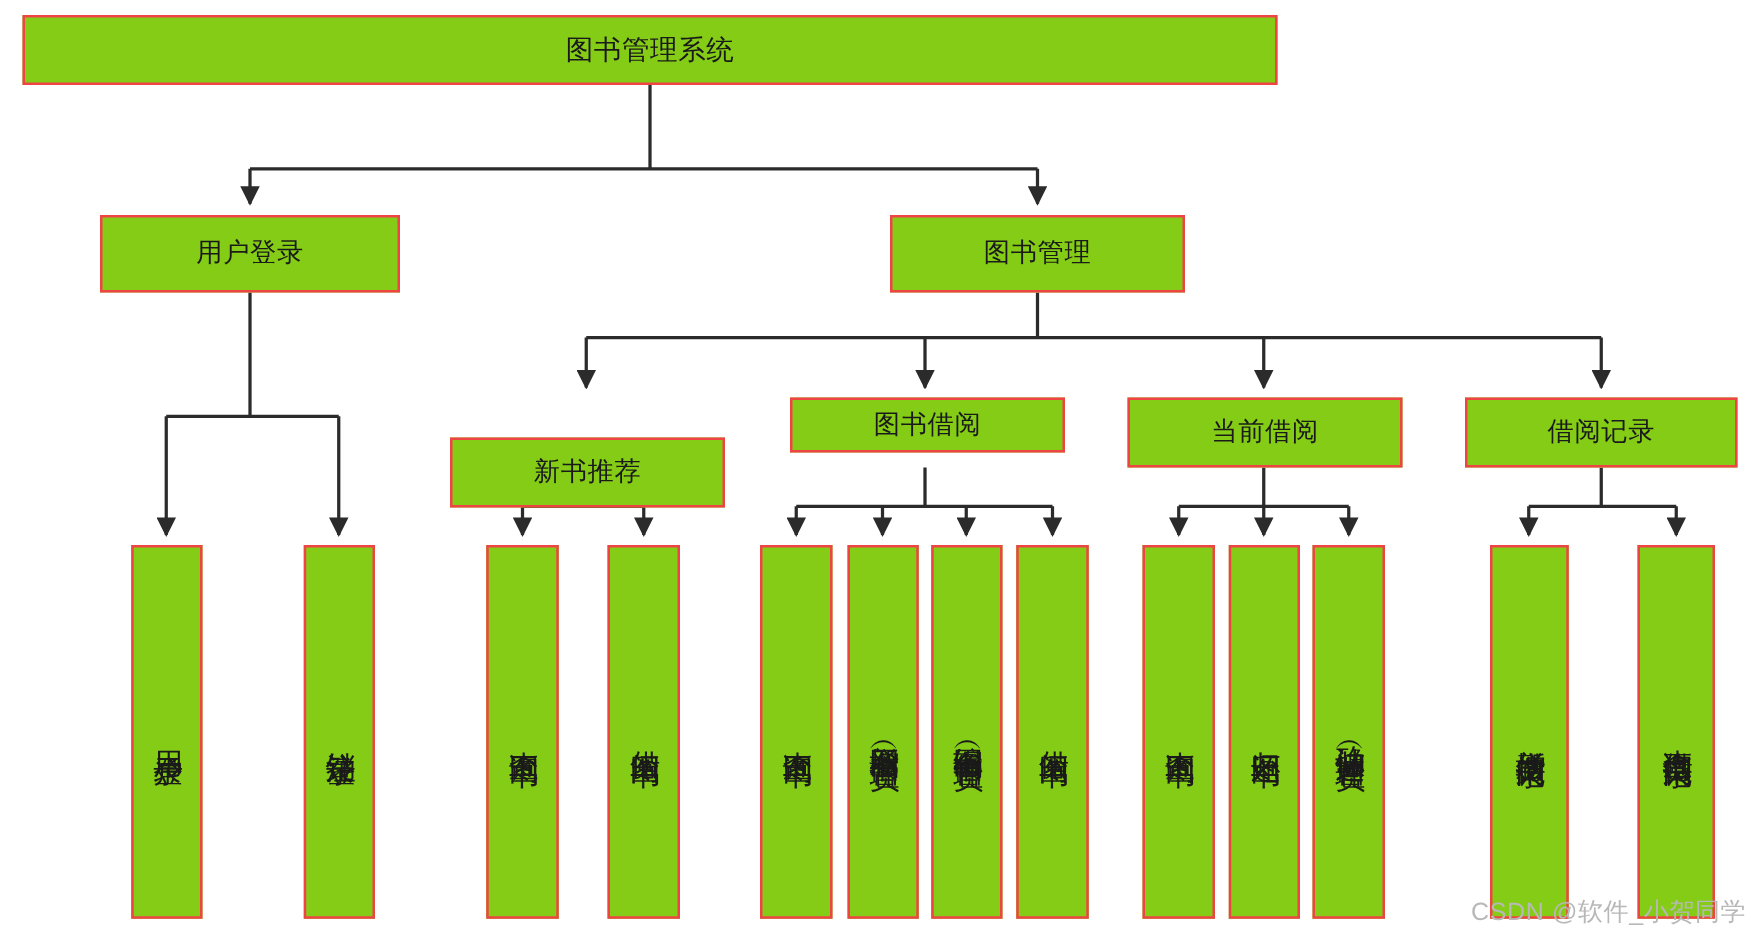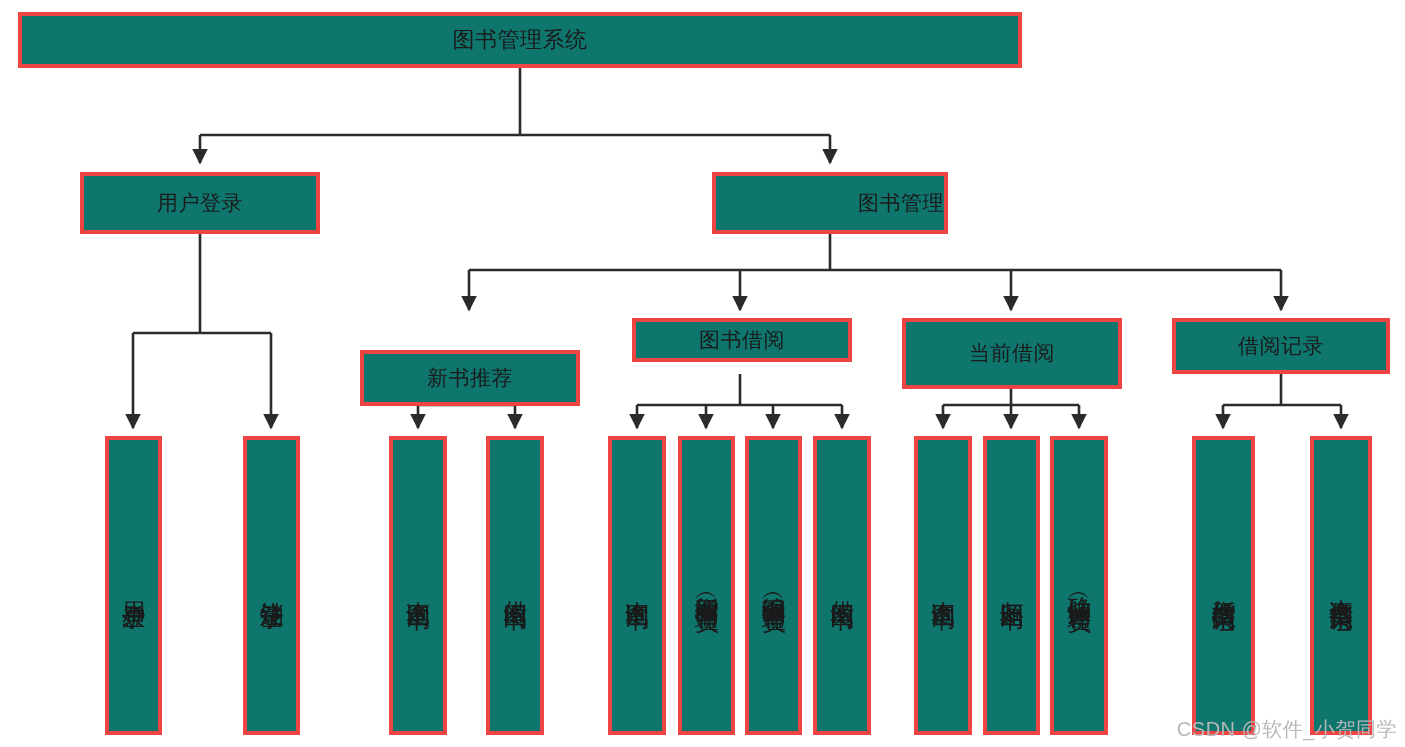--- a/index.html
+++ b/index.html
@@ -21,22 +21,22 @@
     position: absolute;
     left: 0;
     top: 0;
     width: 1405px;
     height: 747px;
     pointer-events: none;
   }
   .node {
     position: absolute;
     box-sizing: border-box;
-    border: 4px solid #ef4444;
-    background: #0f766e;
+    border: 2px solid #ef4444;
+    background: #84cc16;
     display: flex;
     align-items: center;
     justify-content: center;
     color: #1a1a1a;
   }
   .node .label {
     font-size: 21px;
     line-height: 1.15;
     letter-spacing: 0.5px;
     white-space: nowrap;
@@ -123,31 +123,31 @@
     </g>
   </svg>
 
   <div class="node root" style="left:18px; top:12px; width:1004px; height:56px;">
     <span class="label">图书管理系统</span>
   </div>
 
   <div class="node lvl2" style="left:80px; top:172px; width:240px; height:62px;">
     <span class="label">用户登录</span>
   </div>
-  <div class="node lvl2" style="left:712px; top:172px; width:236px; height:62px;justify-content:flex-end;">
+  <div class="node lvl2" style="left:712px; top:172px; width:236px; height:62px;">
     <span class="label">图书管理</span>
   </div>
 
   <div class="node lvl3" style="left:360px; top:318px; width:220px; height:56px;margin-top:32px;">
     <span class="label">新书推荐</span>
   </div>
   <div class="node lvl3" style="left:632px; top:318px; width:220px; height:44px;">
     <span class="label">图书借阅</span>
   </div>
-  <div class="node lvl3" style="left:902px; top:318px; width:220px; height:71px;">
+  <div class="node lvl3" style="left:902px; top:318px; width:220px; height:56px;">
     <span class="label">当前借阅</span>
   </div>
   <div class="node lvl3" style="left:1172px; top:318px; width:218px; height:56px;justify-content:center;">
     <span class="label">借阅记录</span>
   </div>
 
   <div class="node leaf" style="left:105px; top:436px; width:57px; height:299px;">
     <span class="label">用户登录</span>
   </div>
   <div class="node leaf" style="left:243px; top:436px; width:57px; height:299px;">

